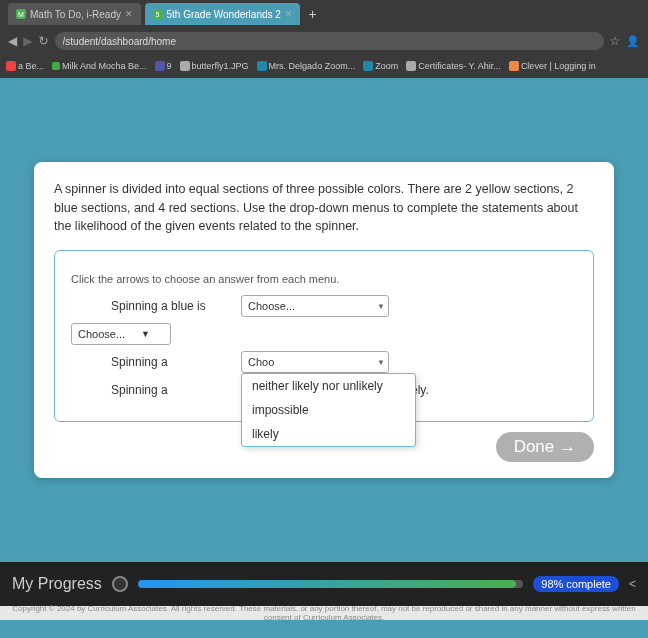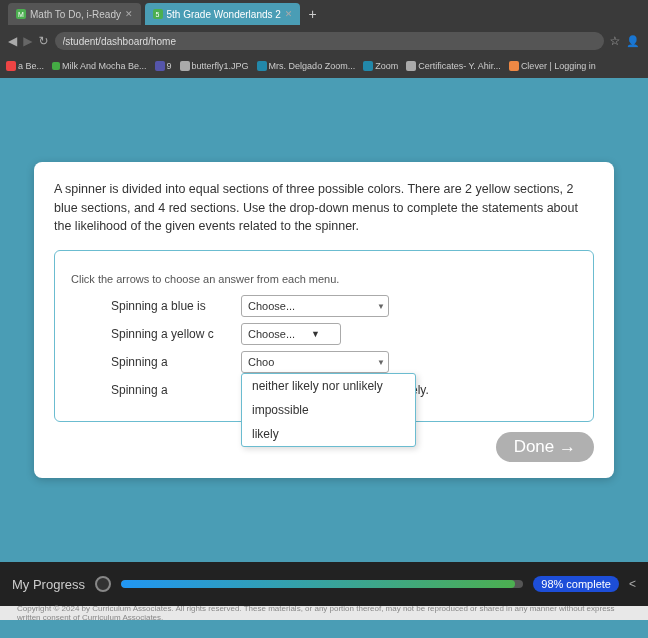--- a/index.html
+++ b/index.html
@@ -214,21 +214,21 @@
     .bottom-bar {
       background: #222;
       height: 44px;
       display: flex;
       align-items: center;
       padding: 0 12px;
       gap: 10px;
     }
     .progress-label {
       color: #ccc;
-      font-size: 13px;
+      font-size: 16px;
       white-space: nowrap;
     }
     .progress-track {
       flex: 1;
       height: 8px;
       background: #555;
       border-radius: 4px;
       overflow: hidden;
     }
     .progress-fill {
@@ -254,22 +254,22 @@
     .progress-arrow {
       color: #aaa;
       font-size: 12px;
       cursor: pointer;
     }
 
     .footer-text {
       background: #e8e8e8;
       font-size: 8px;
       color: #888;
-      text-align: left;
-      padding: 2px 17px;
+      text-align: center;
+      padding: 2px 4px;
       height: 14px;
       display: flex;
       align-items: center;
       justify-content: center;
     }
 
     .tab-favicon {
       width: 10px;
       height: 10px;
       background: #4CAF50;
@@ -357,21 +357,20 @@
             <option>impossible</option>
             <option>neither likely nor unlikely</option>
             <option>unlikely</option>
             <option>likely</option>
           </select>
           <span class="dropdown-arrow">▼</span>
         </div>
       </div>
 
       <div class="row" style="position:relative;">
-        <span class="row-label">Spinning a yellow c</span>
         <div class="dropdown-wrapper">
           <div class="dropdown-select" style="display:inline-flex;align-items:center;min-width:100px;cursor:pointer;">
             <span style="flex:1;">Choose...</span>
             <span style="margin-left:4px;font-size:9px;">▼</span>
           </div>
         </div>
         <span class="suffix"></span>
 
         <div class="dropdown-open">
           <div class="dropdown-option">neither likely nor unlikely</div>

